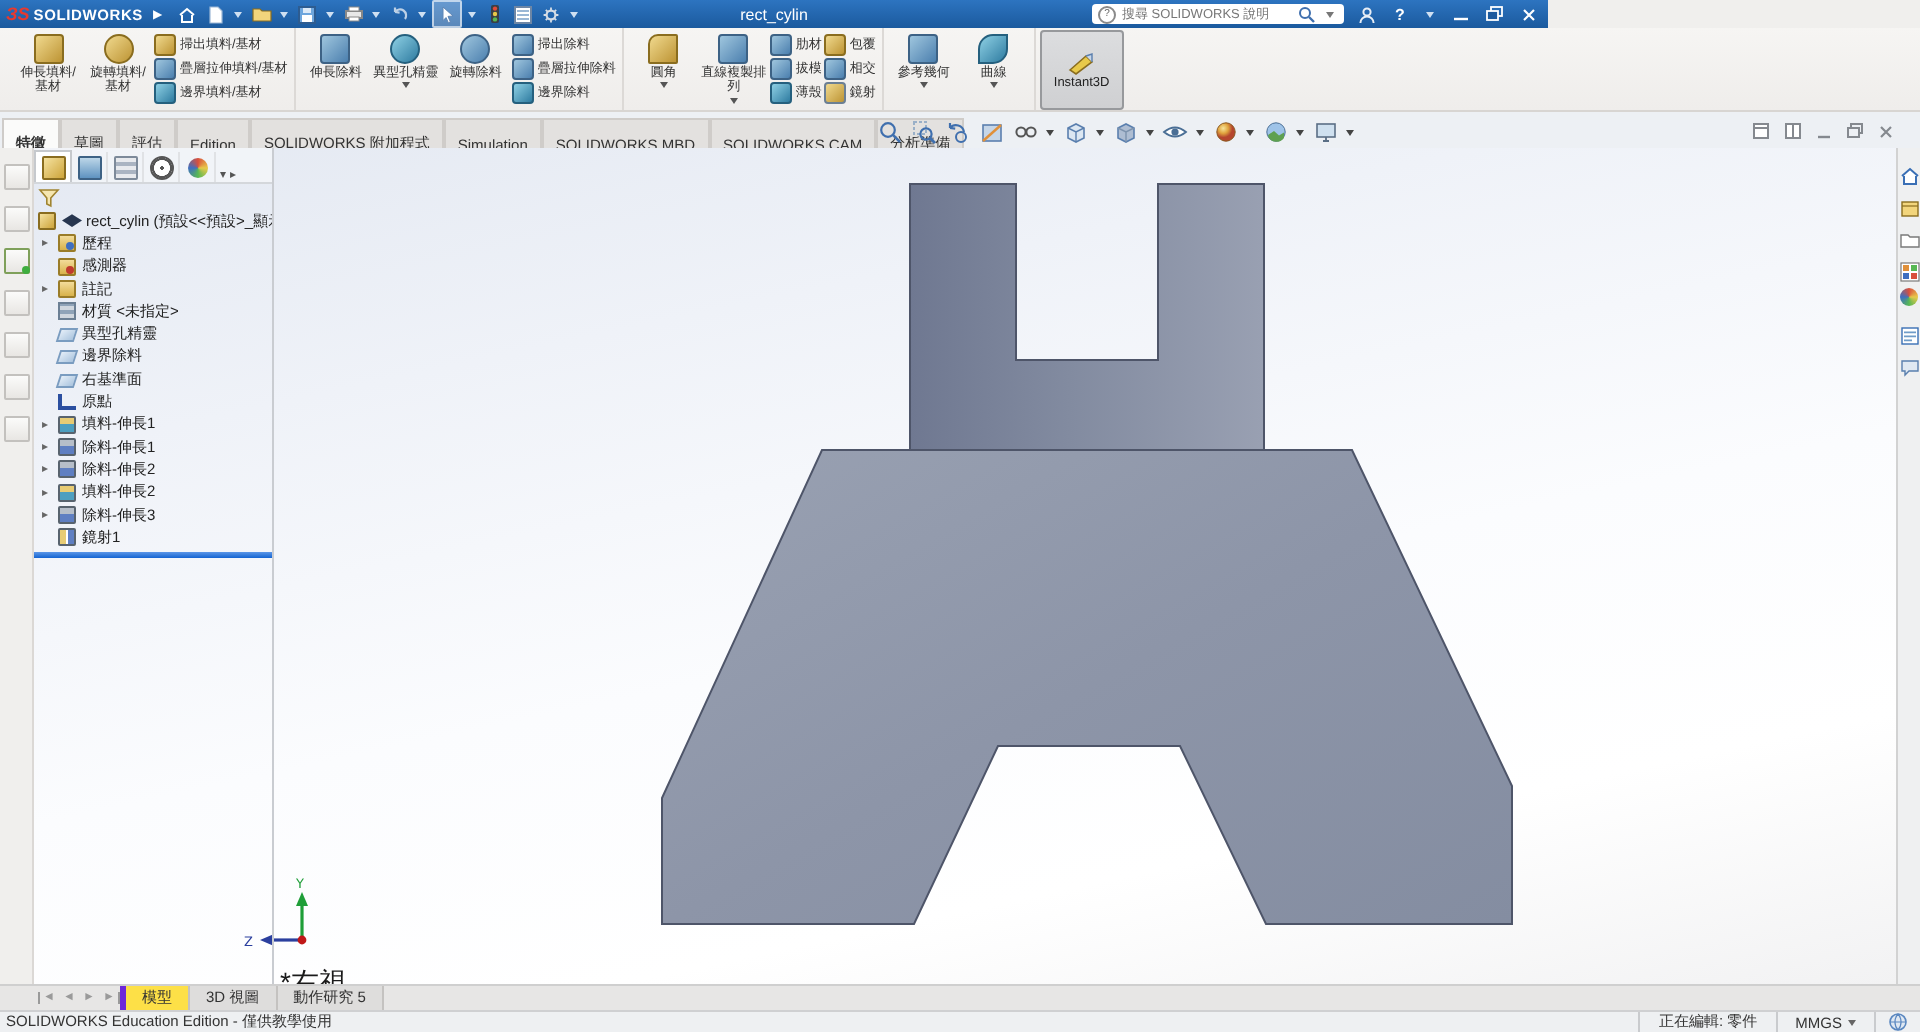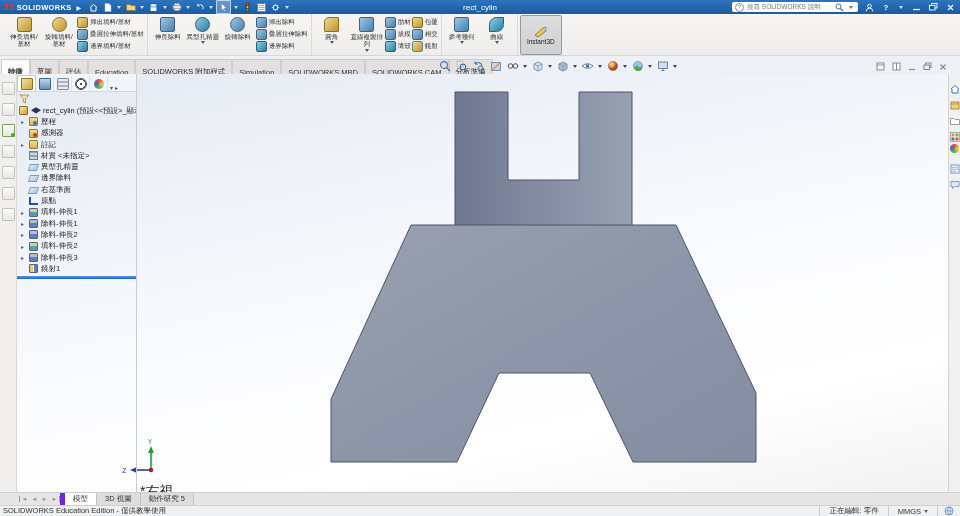--- a/index.html
+++ b/index.html
@@ -1,20 +1,20 @@
 <!DOCTYPE html>
 <html><head>
 <meta charset="utf-8">
 <style>
   html,body{margin:0;padding:0}
   body{width:960px;height:516px;position:relative;overflow:hidden;
        font-family:"Liberation Sans","DejaVu Sans",sans-serif;background:#f0efed;
        -webkit-font-smoothing:antialiased}
   
-  #titlebar{position:absolute;left:0;top:0;width:960px;height:14px;
+  #titlebar{position:absolute;left:0;top:0;width:774px;height:14px;
     background:linear-gradient(#2d74c0,#1b5a9e);display:flex;align-items:center;color:#fff}
   .logo{display:flex;align-items:center;margin-left:3px}
   .logo-ds{color:#e8392e;font-weight:bold;font-style:italic;font-size:9px;margin-right:2px}
   .logo-word{font-weight:bold;font-size:7.5px;letter-spacing:.3px}
   .menu-expand{font-size:6px;margin:0 6px 0 5px;cursor:pointer}
   .qat{display:flex;align-items:center;gap:1px}
   .qbtn{width:13px;height:12px;display:flex;align-items:center;justify-content:center;border-radius:1px}
   .qbtn.sel{background:rgba(255,255,255,.28);border:1px solid rgba(255,255,255,.6)}
   .qcar{width:0;height:0;border-left:2px solid transparent;border-right:2px solid transparent;
         border-top:3px solid #cfe0f2;margin:0 2px}
@@ -104,21 +104,21 @@
   #taskpane{position:absolute;right:0;top:74px;width:12px;height:418px;background:#eff0f1;
      border-left:1px solid #d2d2d2;display:flex;flex-direction:column;align-items:center;padding-top:6px;box-sizing:border-box;gap:6px}
   .tpi{width:10px;height:10px;cursor:pointer}
   
   #sheettabs{position:absolute;left:0;top:492px;width:960px;height:13px;background:#e7e6e5;
      border-top:1px solid #cfcfcf;display:flex;align-items:center;box-sizing:border-box}
   .navclu{display:flex;align-items:center;margin-left:19px;gap:1px}
   .navb{font-size:6px;color:#9a9a9a;width:9px;text-align:center;cursor:pointer}
   .btab{padding:0 8px;font-size:7.5px;height:12px;display:flex;align-items:center;
      border-right:1px solid #c4c2c0;background:#dedddc;color:#333;cursor:pointer;white-space:nowrap}
-  .btab.active{background:#ffffff;border-left:5px solid #6d28d9}
+  .btab.active{background:#fde047;border-left:3px solid #6d28d9}
   
   #statusbar{position:absolute;left:0;top:505px;width:960px;height:11px;background:#eef0f2;
      border-top:1px solid #cfd0d2;display:flex;align-items:center;box-sizing:border-box;font-size:7.5px;color:#333}
   .sleft{margin-left:3px;white-space:nowrap}
   .sright{margin-left:auto;display:flex;align-items:flex-start;height:100%}
   .seg{border-left:1px solid #c9cbce;padding:0 9px;display:flex;align-items:center;height:100%;gap:3px;white-space:nowrap}
   svg text{font-family:"DejaVu Sans","Liberation Sans",sans-serif}
 </style>
 </head>
 <body>
@@ -348,21 +348,21 @@
       </svg>
     <span>Instant3D</span>
   </div>
 </div>
 
 <div id="tabstrip">
   <div class="ctabs">
     <span class="ctab active">特徵</span>
     <span class="ctab">草圖</span>
     <span class="ctab">評估</span>
-    <span class="ctab">Education</span>
+    <span class="ctab">Edition</span>
     <span class="ctab">SOLIDWORKS 附加程式</span>
     <span class="ctab">Simulation</span>
     <span class="ctab">SOLIDWORKS MBD</span>
     <span class="ctab">SOLIDWORKS CAM</span>
     <span class="ctab">分析準備</span>
   </div>
 </div>
 
 <div id="headsup">
   <span class="hbtn">

